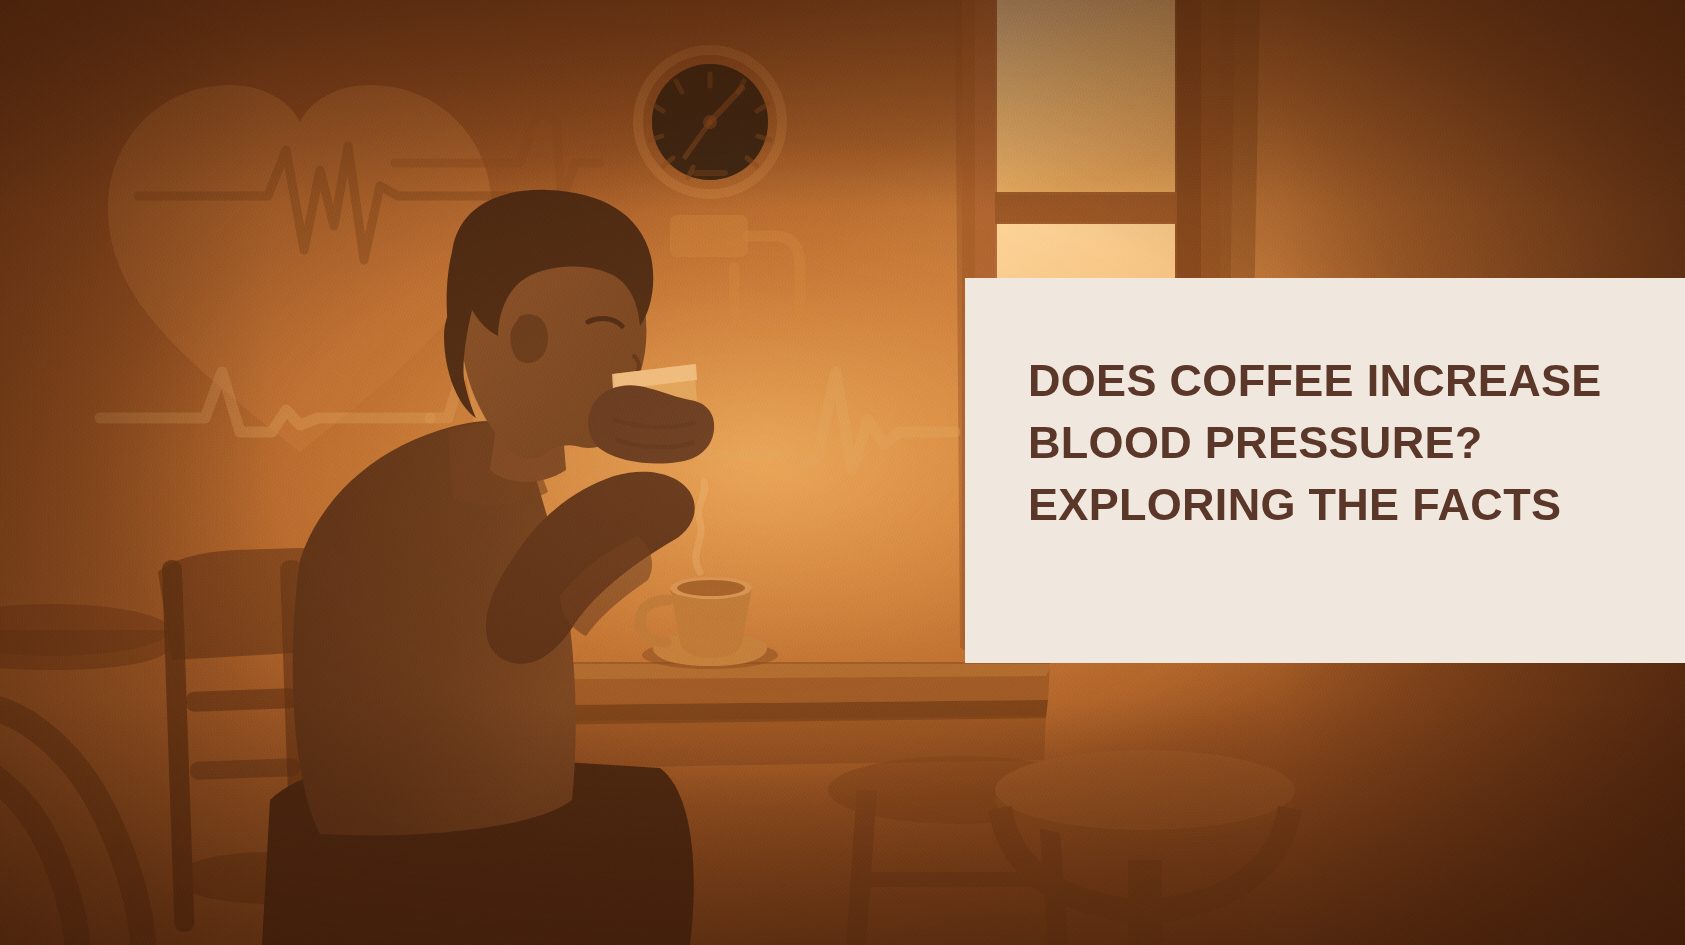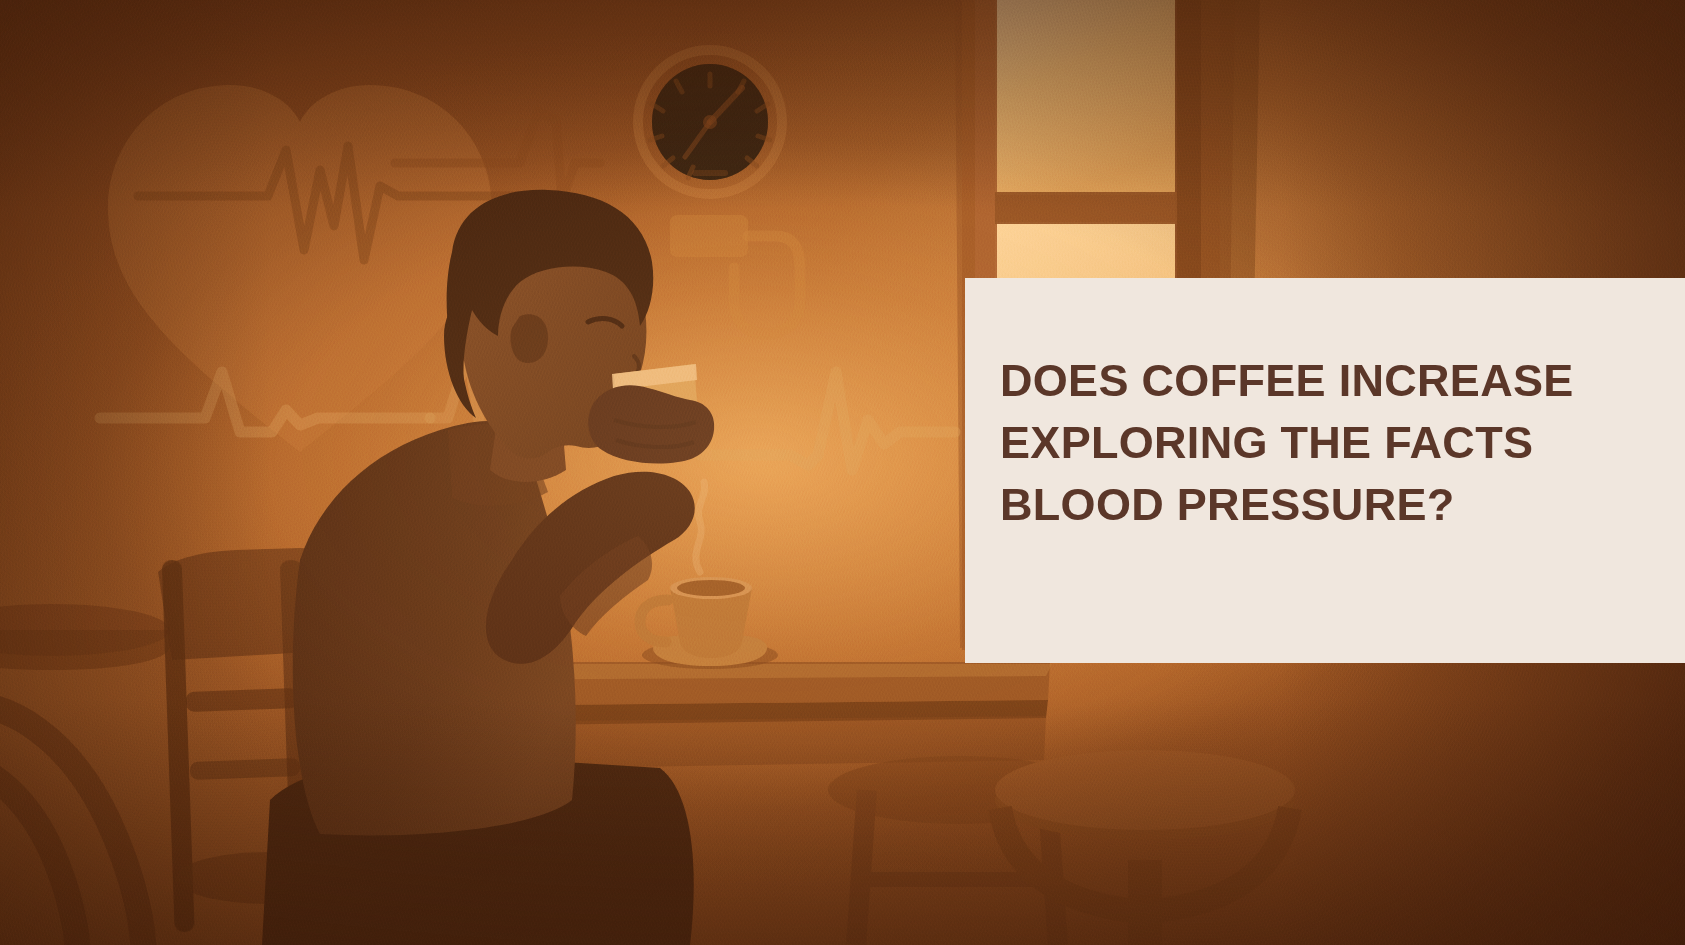--- a/index.html
+++ b/index.html
@@ -63,20 +63,21 @@
   }
   .headline{
     color:#5B3729;
     font-family:"Liberation Sans", sans-serif;
     font-weight:700;
     font-size:45px;
     line-height:62px;
     letter-spacing:0.3px;
     text-transform:uppercase;
     white-space:nowrap;
+    margin-left:28px;
   }
 </style>
 </head>
 <body>
 
 <div class="stage">
 
   <div class="layer wall-base"></div>
 
   <svg class="art" viewBox="0 0 1685 945" preserveAspectRatio="none">
@@ -309,18 +310,18 @@
   </svg>
 
   <div class="layer vignette"></div>
   <div class="layer vignette2"></div>
   <div class="layer grain"></div>
   <div class="layer grain2"></div>
 
   <div class="panel">
     <div class="panel-inner">
       <div class="headline">DOES COFFEE INCREASE</div>
+      <div class="headline">BLOOD PRESSURE?</div>
       <div class="headline">EXPLORING THE FACTS</div>
-      <div class="headline">BLOOD PRESSURE?</div>
     </div>
   </div>
 
 </div>
 
 </body></html>

